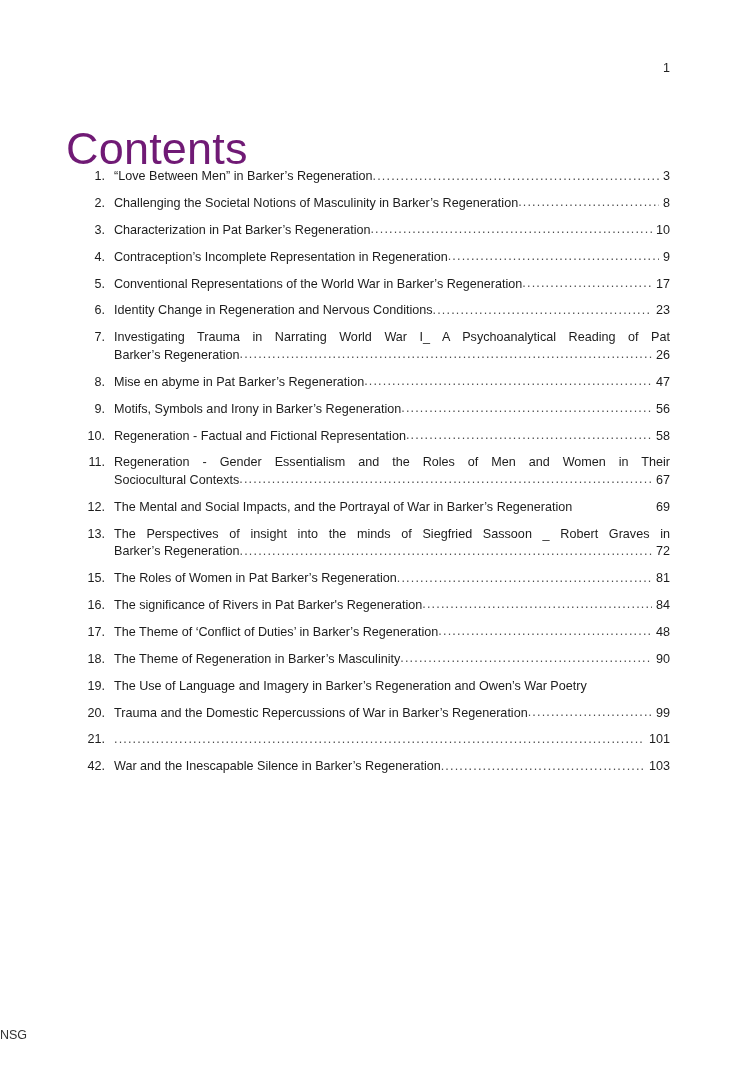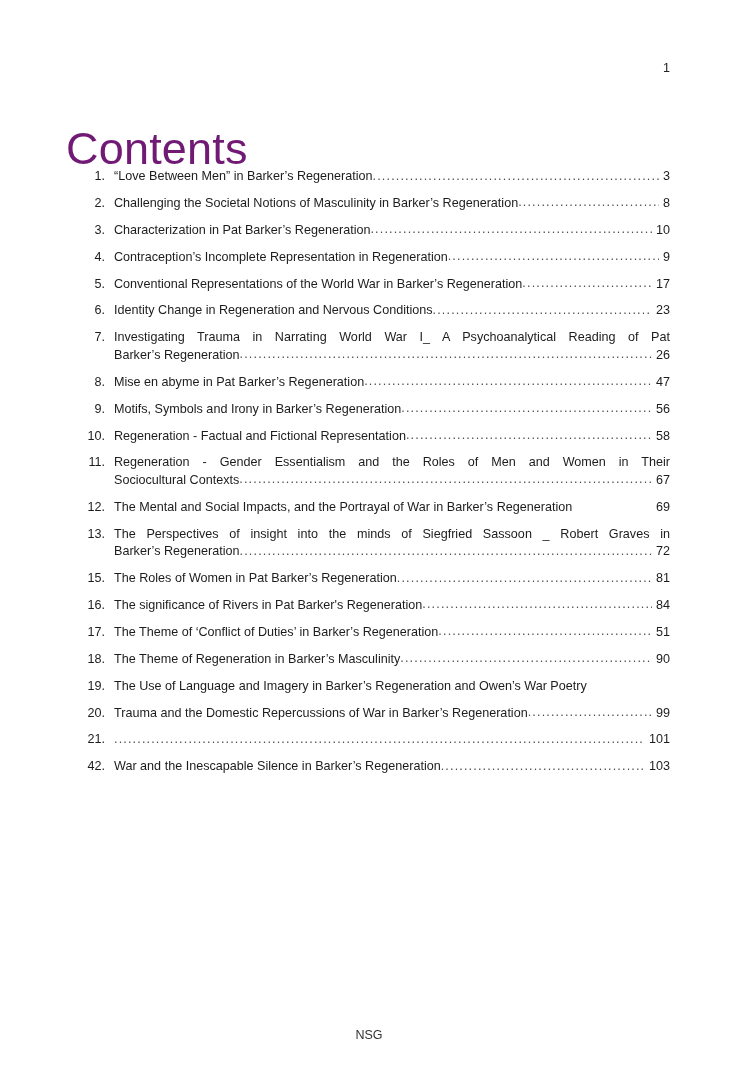--- a/index.html
+++ b/index.html
@@ -142,21 +142,21 @@
   .toc-nolead {
     flex: 1 1 auto;
   }
 
   
   .footer {
     position: absolute;
     left: 0;
     right: 0;
     top: 1028px;
-    text-align: center;
+    text-align: left;
     font-size: 12.5px;
     color: #333;
   }
 </style>
 </head>
 <body>
 
 <div class="page">
 
   <div class="page-number">1</div>
@@ -316,21 +316,21 @@
             <span class="toc-page">84</span>
           </div>
         </span>
       </div>
       <div class="toc-entry">
         <span class="toc-num">17.</span>
         <span class="toc-body">
           <div class="toc-line">
             <span class="toc-title">The Theme of ‘Conflict of Duties’ in Barker’s Regeneration</span>
             <span class="toc-leader"></span>
-            <span class="toc-page">51</span>
+            <span class="toc-page">48</span>
           </div>
         </span>
       </div>
       <div class="toc-entry">
         <span class="toc-num">18.</span>
         <span class="toc-body">
           <div class="toc-line">
             <span class="toc-title">The Theme of Regeneration in Barker’s Masculinity</span>
             <span class="toc-leader"></span>
             <span class="toc-page">90</span>

